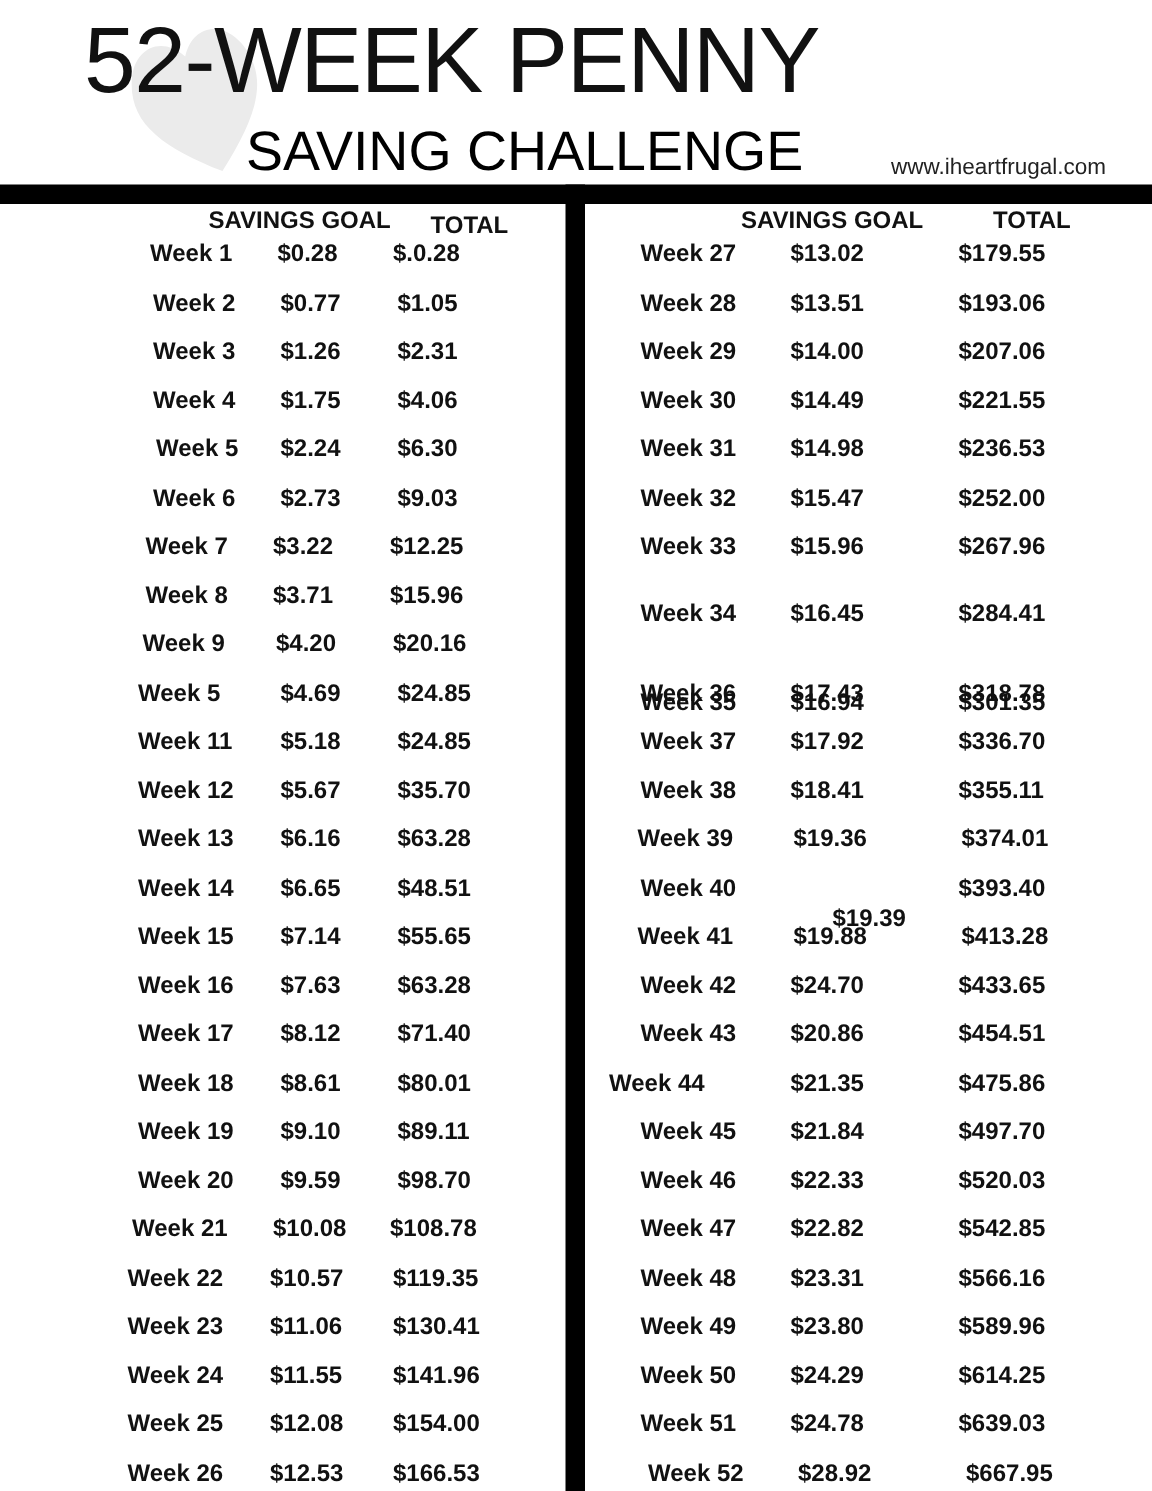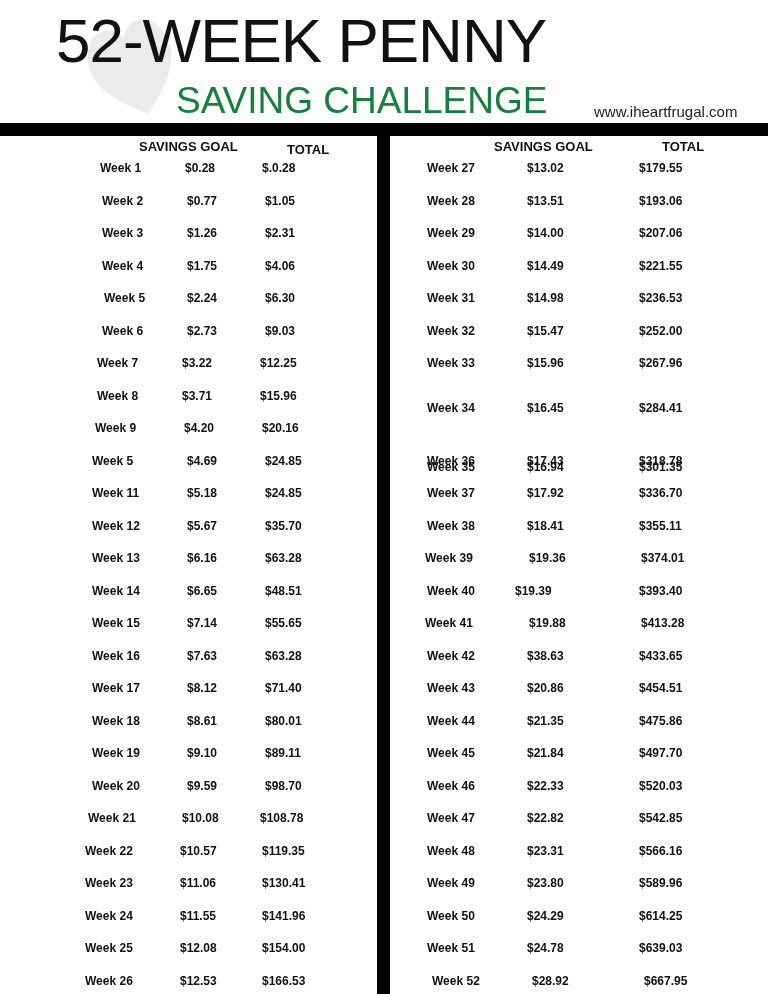--- a/index.html
+++ b/index.html
@@ -29,26 +29,26 @@
       top: 10px;
       font-size: 62px;
       font-weight: 400;
       letter-spacing: -1px;
       line-height: 1;
       color: #111;
       white-space: nowrap;
     }
     .title-sub {
       position: absolute;
-      left: 176px;
+      left: 164px;
       top: 82px;
       font-size: 37px;
       font-weight: 400;
       line-height: 1;
-      color: #15803d;
+      color: #000000;
       white-space: nowrap;
     }
     .website {
       position: absolute;
       left: 594px;
       top: 103px;
       font-size: 15px;
       color: #222;
       white-space: nowrap;
     }
@@ -63,29 +63,29 @@
     .divider {
       position: absolute;
       left: 377px;
       top: 123px;
       width: 13px;
       height: 871px;
       background: #000;
     }
     .col-header {
       position: absolute;
-      font-size: 13px;
+      font-size: 16px;
       font-weight: 700;
       white-space: nowrap;
       color: #111;
     }
     .row {
       position: absolute;
       height: 24px;
-      font-size: 12px;
+      font-size: 16px;
       font-weight: 700;
       white-space: nowrap;
       color: #111;
     }
     .row span {
       position: absolute;
       top: 0;
     }
   </style>
 </head>
@@ -300,40 +300,40 @@
       <span style="left: 527px;">$18.41</span>
       <span style="left: 639px;">$355.11</span>
     </div>
     <div class="row" style="top: 551px; left: 0px; width: 768px;">
       <span style="left: 425px;">Week 39</span>
       <span style="left: 529px;">$19.36</span>
       <span style="left: 641px;">$374.01</span>
     </div>
     <div class="row" style="top: 583.5px; left: 0px; width: 768px;">
       <span style="left: 427px;">Week 40</span>
-      <span style="left: 515px;">$19.39</span>
+      <span style="left: 555px; margin-top: 20px;">$19.39</span>
       <span style="left: 639px;">$393.40</span>
     </div>
     <div class="row" style="top: 616px; left: 0px; width: 768px;">
       <span style="left: 425px;">Week 41</span>
       <span style="left: 529px;">$19.88</span>
       <span style="left: 641px;">$413.28</span>
     </div>
     <div class="row" style="top: 648.5px; left: 0px; width: 768px;">
       <span style="left: 427px;">Week 42</span>
-      <span style="left: 527px;">$38.63</span>
+      <span style="left: 527px;">$24.70</span>
       <span style="left: 639px;">$433.65</span>
     </div>
     <div class="row" style="top: 681px; left: 0px; width: 768px;">
       <span style="left: 427px;">Week 43</span>
       <span style="left: 527px;">$20.86</span>
       <span style="left: 639px;">$454.51</span>
     </div>
     <div class="row" style="top: 713.5px; left: 0px; width: 768px;">
-      <span style="left: 427px;">Week 44</span>
+      <span style="left: 406px;">Week 44</span>
       <span style="left: 527px;">$21.35</span>
       <span style="left: 639px;">$475.86</span>
     </div>
     <div class="row" style="top: 746px; left: 0px; width: 672px;">
       <span style="left: 427px;">Week 45</span>
       <span style="left: 527px;">$21.84</span>
       <span style="left: 639px;">$497.70</span>
     </div>
     <div class="row" style="top: 778.5px; left: 0px; width: 768px;">
       <span style="left: 427px;">Week 46</span>

